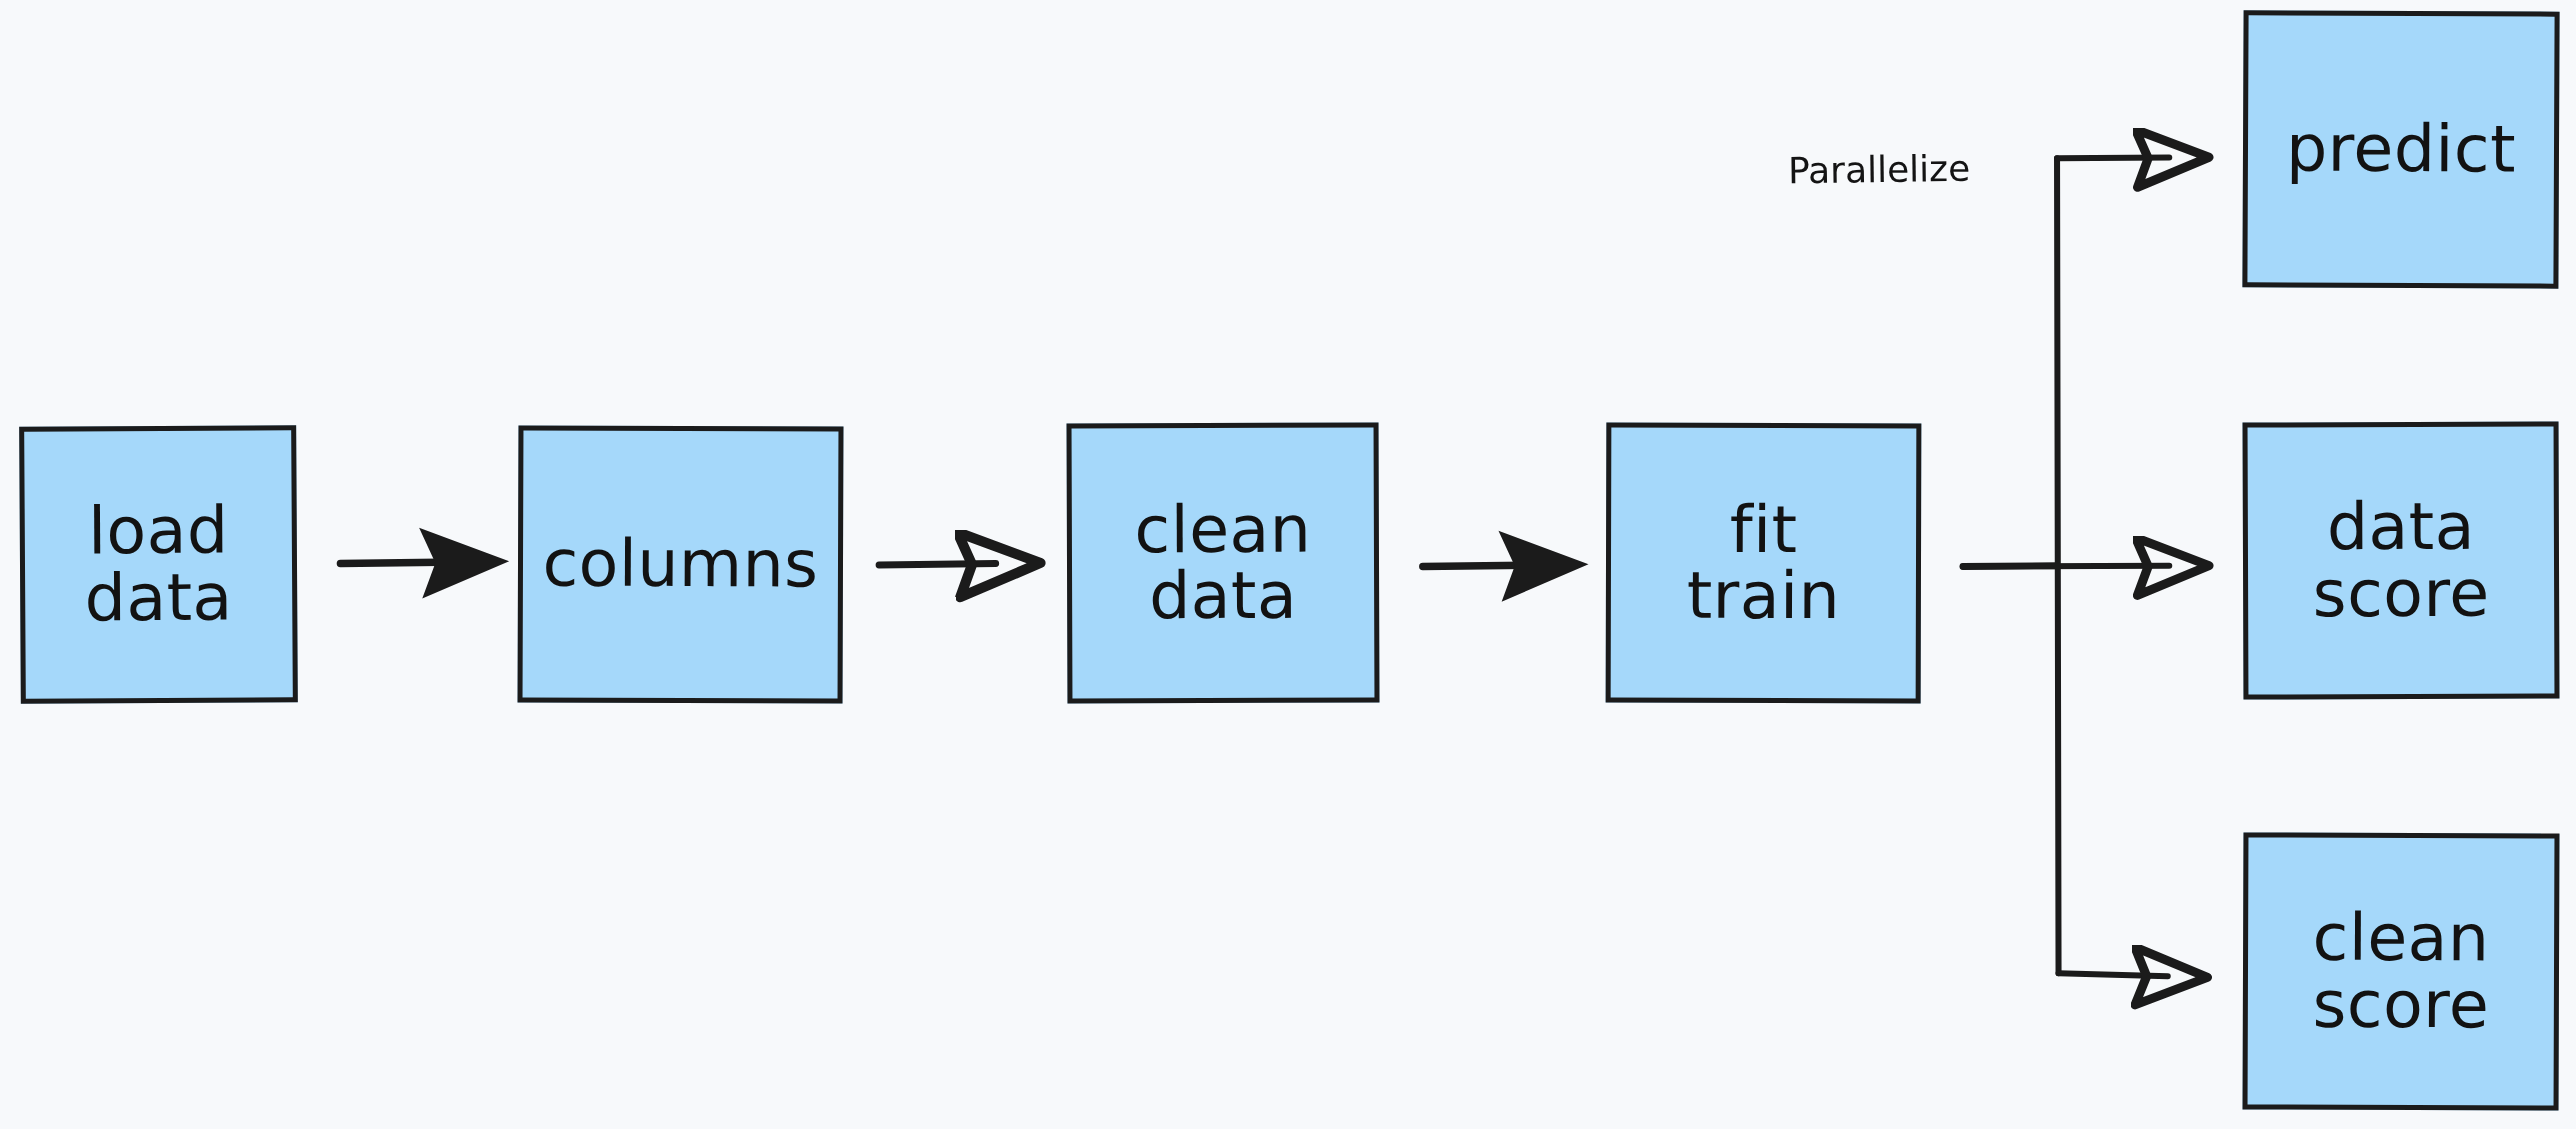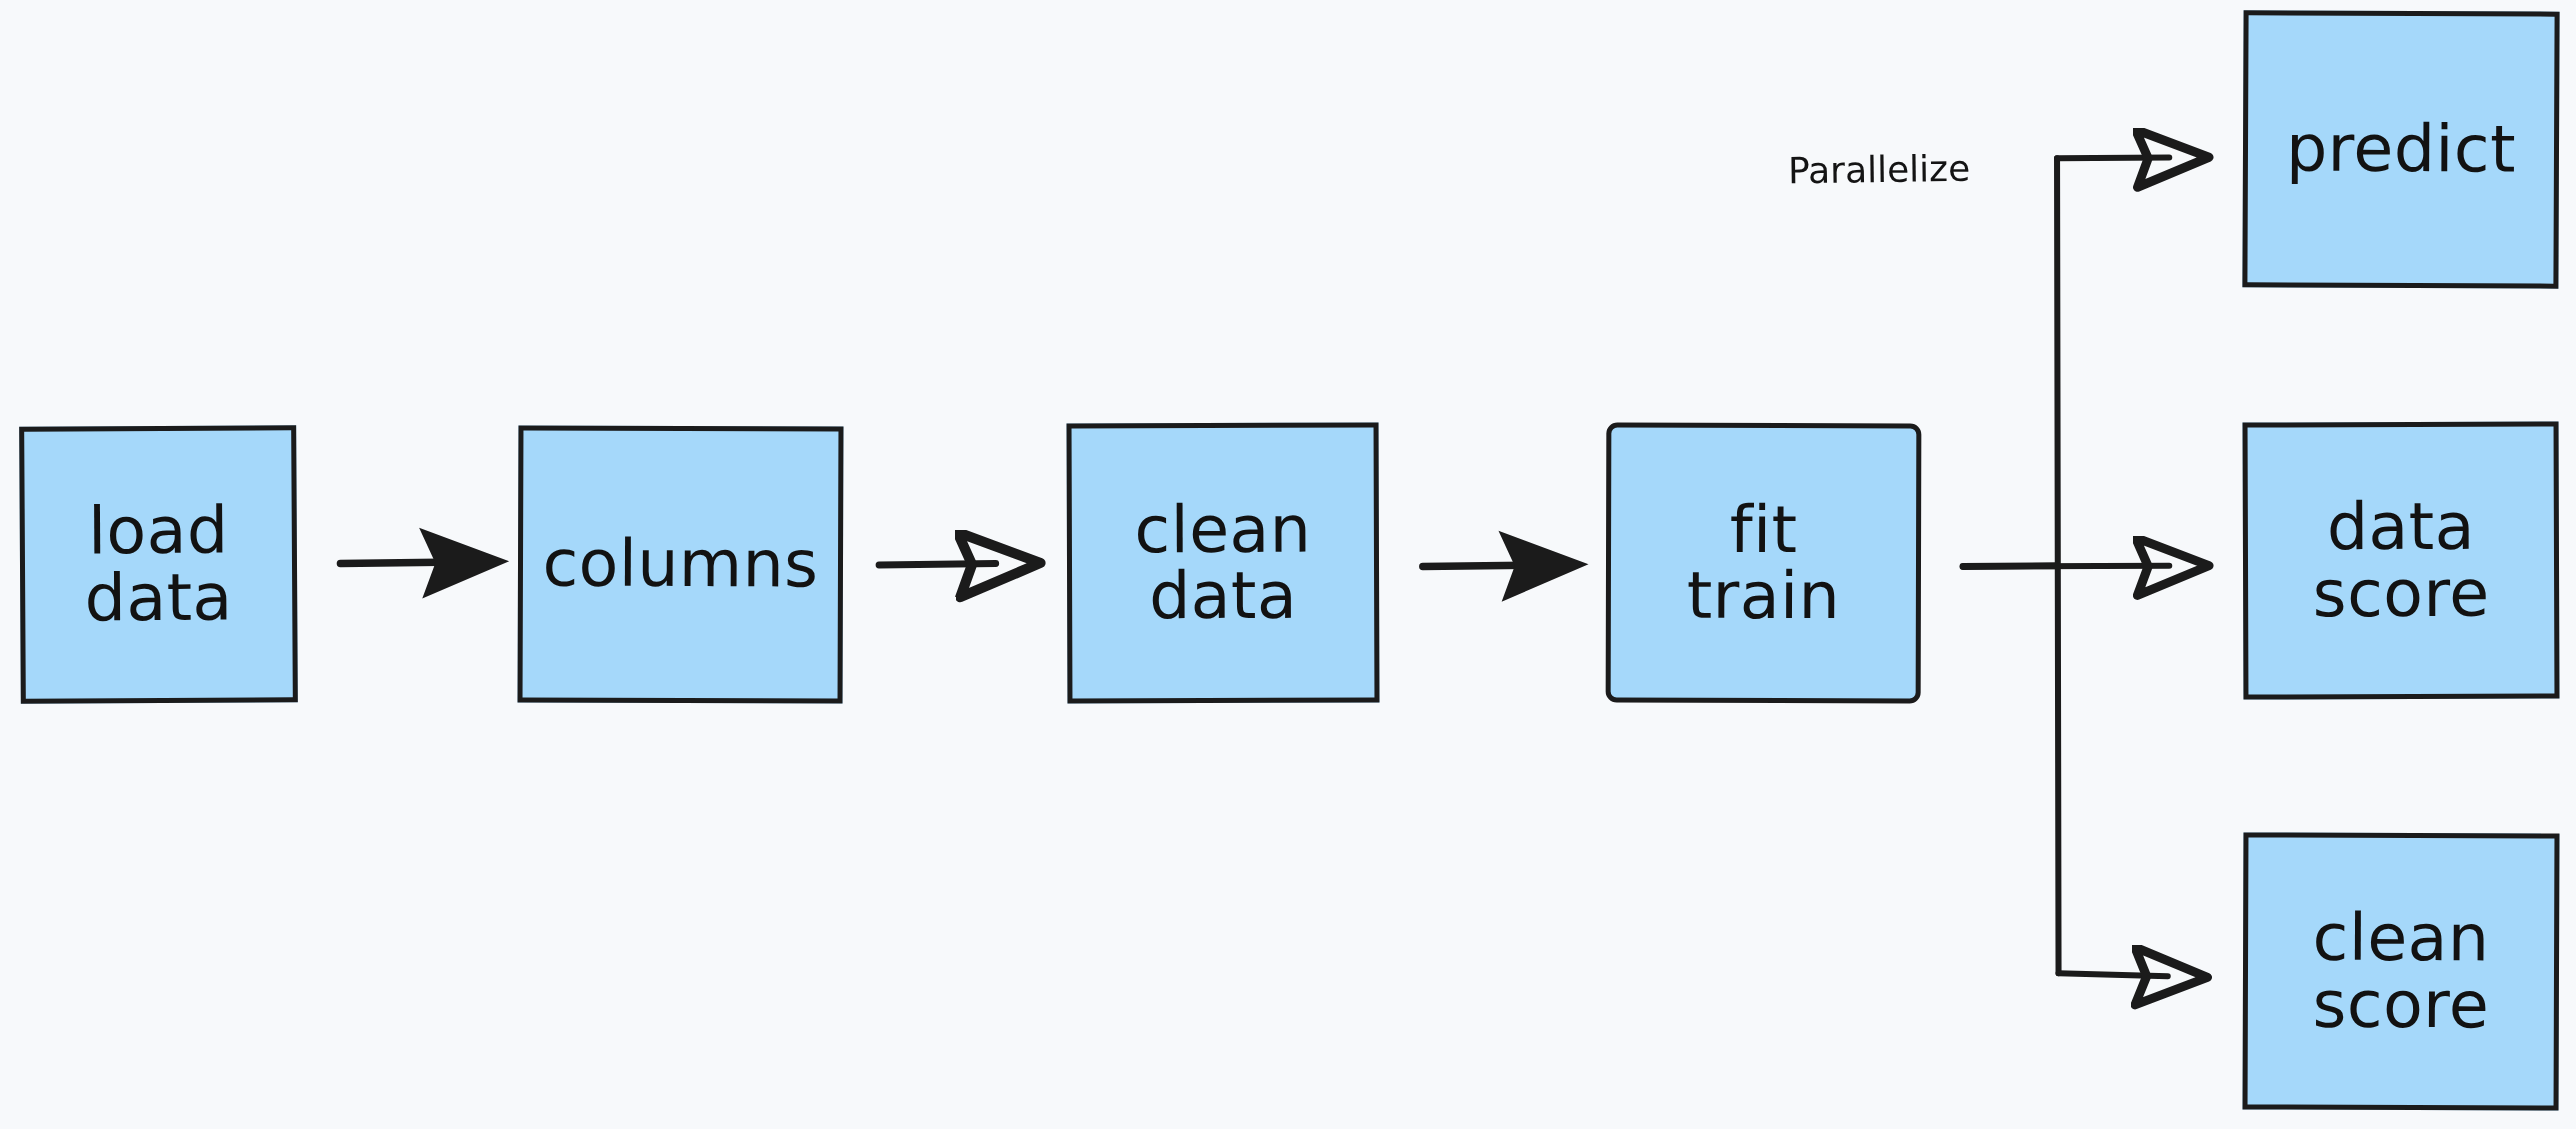--- a/index.html
+++ b/index.html
@@ -39,21 +39,21 @@
     letter-spacing: 0.4px;
   }
   .node .ln {
     display: block;
     white-space: nowrap;
   }
   
   #node-load      { left: 19.6px;   top: 426px;  width: 277px; height: 277px; font-size: 65px; transform: rotate(-0.35deg); }
   #node-select    { left: 518px;  top: 426px;  width: 325px; height: 277px; font-size: 65px; transform: rotate(0.2deg); }
   #node-clean     { left: 1067px; top: 423px;  width: 312px; height: 280px; font-size: 65px; transform: rotate(-0.2deg); }
-  #node-fit       { left: 1606px; top: 423px;  width: 315px; height: 280px; font-size: 65px; transform: rotate(0.15deg); border-radius: 11px; }
+  #node-fit       { left: 1606px; top: 423px;  width: 315px; height: 280px; font-size: 65px; transform: rotate(0.15deg); }
   #node-predict   { left: 2243px; top: 10.5px;   width: 316px; height: 277px; font-size: 65px; transform: rotate(0.25deg); }
   #node-train     { left: 2243px; top: 422px;  width: 316px; height: 277px; font-size: 65px; transform: rotate(-0.2deg); }
   #node-test      { left: 2243px; top: 833px; width: 316px; height: 277px; font-size: 65px; transform: rotate(0.2deg); }
 
   .edge-label {
     position: absolute;
     color: #141414;
     font-size: 36px;
     white-space: nowrap;
     transform: rotate(-0.8deg);

